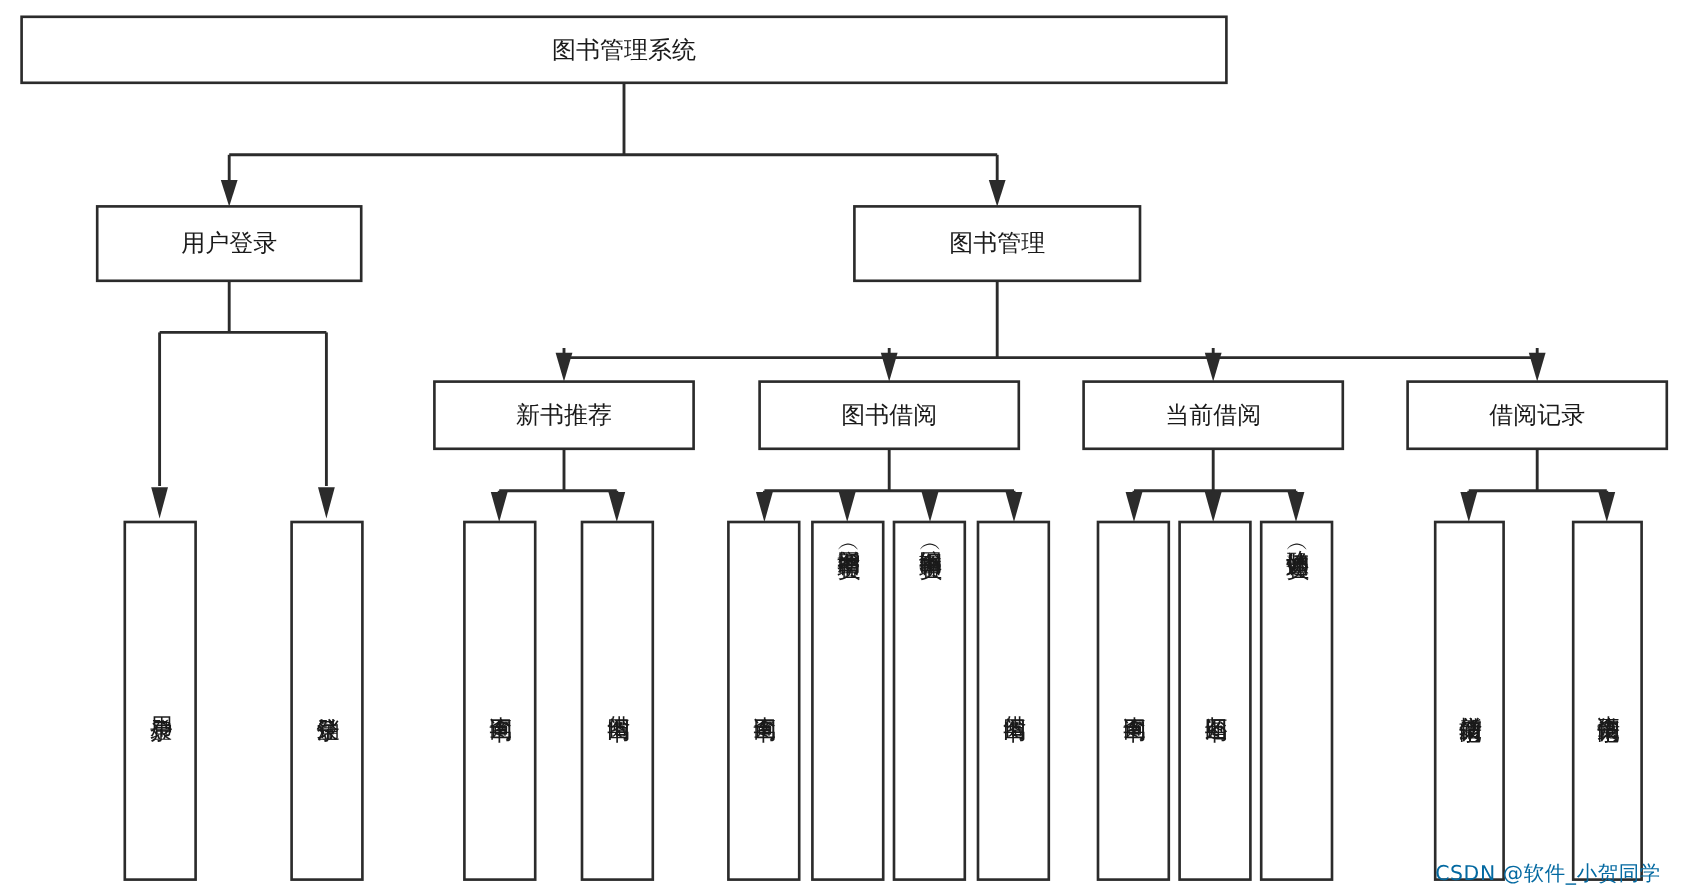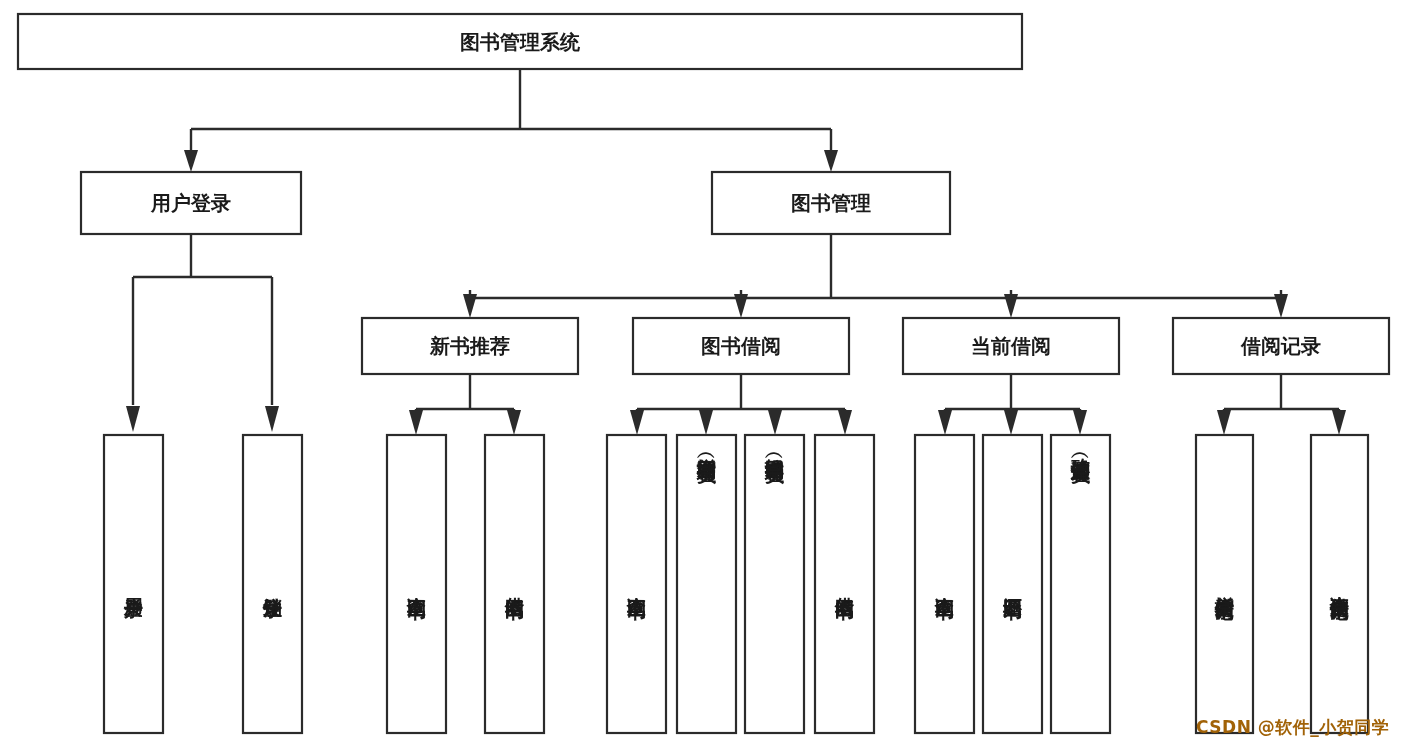--- a/index.html
+++ b/index.html
@@ -11,21 +11,20 @@
     width: 1405px;
     height: 747px;
     font-family: "DejaVu Sans", "Liberation Sans", sans-serif;
     overflow: hidden;
   }
   #diagram-root {
     position: relative;
     width: 1405px;
     height: 747px;
     background: #ffffff;
-    font-weight: bold;
   }
   svg#tree-svg {
     position: absolute;
     left: 0;
     top: 0;
     width: 1405px;
     height: 747px;
   }
   .node-box {
     fill: #ffffff;
@@ -64,21 +63,21 @@
     align-items: center;
     pointer-events: none;
   }
   .leaf-label.top-aligned {
     justify-content: flex-start;
   }
   .watermark {
     position: absolute;
     font-family: "DejaVu Sans", "Liberation Sans", sans-serif;
     font-size: 17px;
-    color: #a16207;
+    color: #0369a1;
     white-space: nowrap;
     letter-spacing: 0.5px;
   }
 </style>
 </head>
 <body>
 
 <div id="diagram-root">
 
   <svg id="tree-svg" viewBox="0 0 1405 747">

